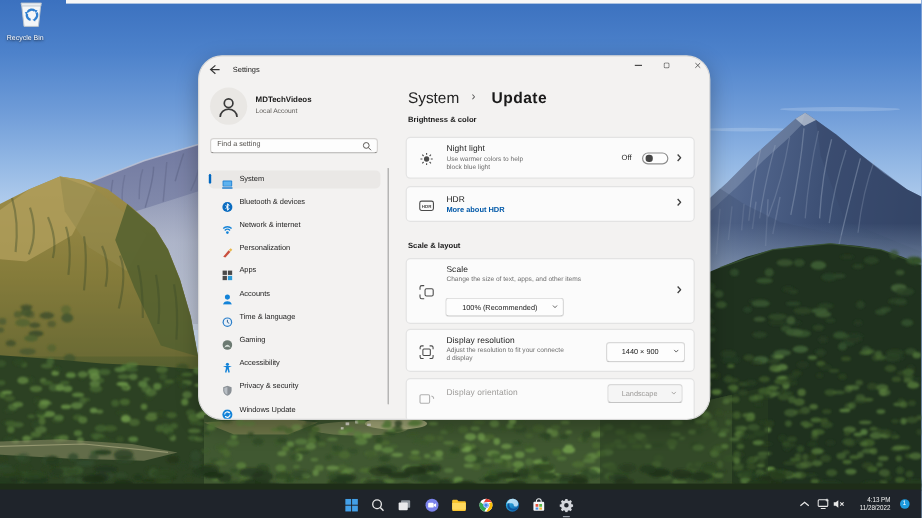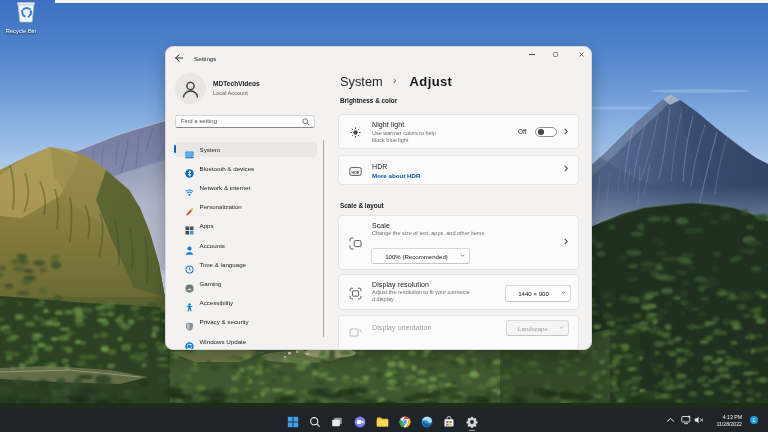--- a/index.html
+++ b/index.html
@@ -1,18 +1,18 @@
 <!DOCTYPE html>
 <html><head><meta charset="utf-8"><style>
 *{margin:0;padding:0;box-sizing:border-box}
 html,body{width:768px;height:432px;overflow:hidden;font-family:"Liberation Sans",sans-serif}
 #stage{position:relative;width:768px;height:432px;overflow:hidden;background:#4076c4}
 .abs{position:absolute}
 
-#win{position:absolute;left:165px;top:45.5px;width:426.5px;height:304px;background:#f3f2f1;border-radius:8px;box-shadow:0 6px 18px rgba(0,0,0,.28);overflow:hidden;border:1px solid #d8d8d8}
+#win{position:absolute;left:165px;top:45.5px;width:426.5px;height:304px;background:#f3f2f1;border-radius:20px;box-shadow:0 6px 18px rgba(0,0,0,.28);overflow:hidden;border:1px solid #d8d8d8}
 .navrow{position:absolute;left:8px;width:143px;height:15px;display:flex;align-items:center}
 .navrow .ni{display:block;width:9px;height:9px;margin-left:10.5px;flex:none;position:relative}
 .navrow .nt{margin-left:6px;font-size:6.2px;color:#1b1b1b;white-space:nowrap}
 .card{position:absolute;left:172px;width:241px;background:#fbfbfb;border:0.8px solid #e3e3e3;border-radius:4px}
 .ctitle{position:absolute;left:33px;font-size:7px;letter-spacing:0.1px;color:#1a1a1a}
 .cdesc{position:absolute;left:33px;font-size:5.5px;color:#6e6e6e}
 .drop{position:absolute;background:#fdfdfd;border:0.8px solid #d9d9d9;border-bottom-color:#c4c4c4;border-radius:3px;font-size:6.1px;color:#1a1a1a;display:flex;align-items:center;justify-content:center}
 .drop .cv{position:absolute;right:4px;top:50%;margin-top:-3px;width:5px;height:5px}
 .tico{position:absolute;left:9.5px;width:13px;height:13px}
 </style></head>
@@ -1277,21 +1277,21 @@
             <path d="M6.4,2 l0.2,1.4 -1.4,-0.2 Z" fill="#fff"></path>
             <path d="M2.6,7 l-0.2,-1.4 1.4,0.2 Z" fill="#fff"></path>
           </svg></span>
         <span class="nt">Windows Update</span>
       </div>
 
   <div class="abs" style="left:157px;top:93px;width:1.4px;height:197px;background:#a5a5a5;border-radius:1px"></div>
 
   <div class="abs" style="left:174px;top:27.5px;font-size:12.8px;color:#242424">System</div>
   <div class="abs" style="left:227px;top:28.5px;font-size:10px;color:#555">›</div>
-  <div class="abs" style="left:243.5px;top:27.5px;font-size:13px;letter-spacing:0.4px;font-weight:bold;color:#1a1a1a">Adjust</div>
+  <div class="abs" style="left:243.5px;top:27.5px;font-size:13px;letter-spacing:0.4px;font-weight:bold;color:#1a1a1a">Update</div>
   <div class="abs" style="left:174px;top:50.5px;font-size:6.4px;font-weight:bold;color:#1a1a1a">Brightness &amp; color</div>
 
   <div class="card" style="top:67.5px;height:35px">
     <svg class="tico" style="top:11px">
           <g transform="translate(1,1)">
       <circle cx="5.5" cy="5.5" r="2.2" fill="#4a4a4a"></circle>
       <g stroke="#4a4a4a" stroke-width="0.9">
               <path d="M5.5,0.4 v1.6"></path>
               <path d="M5.5,9 v1.6"></path>
               <path d="M0.4,5.5 h1.6"></path>

